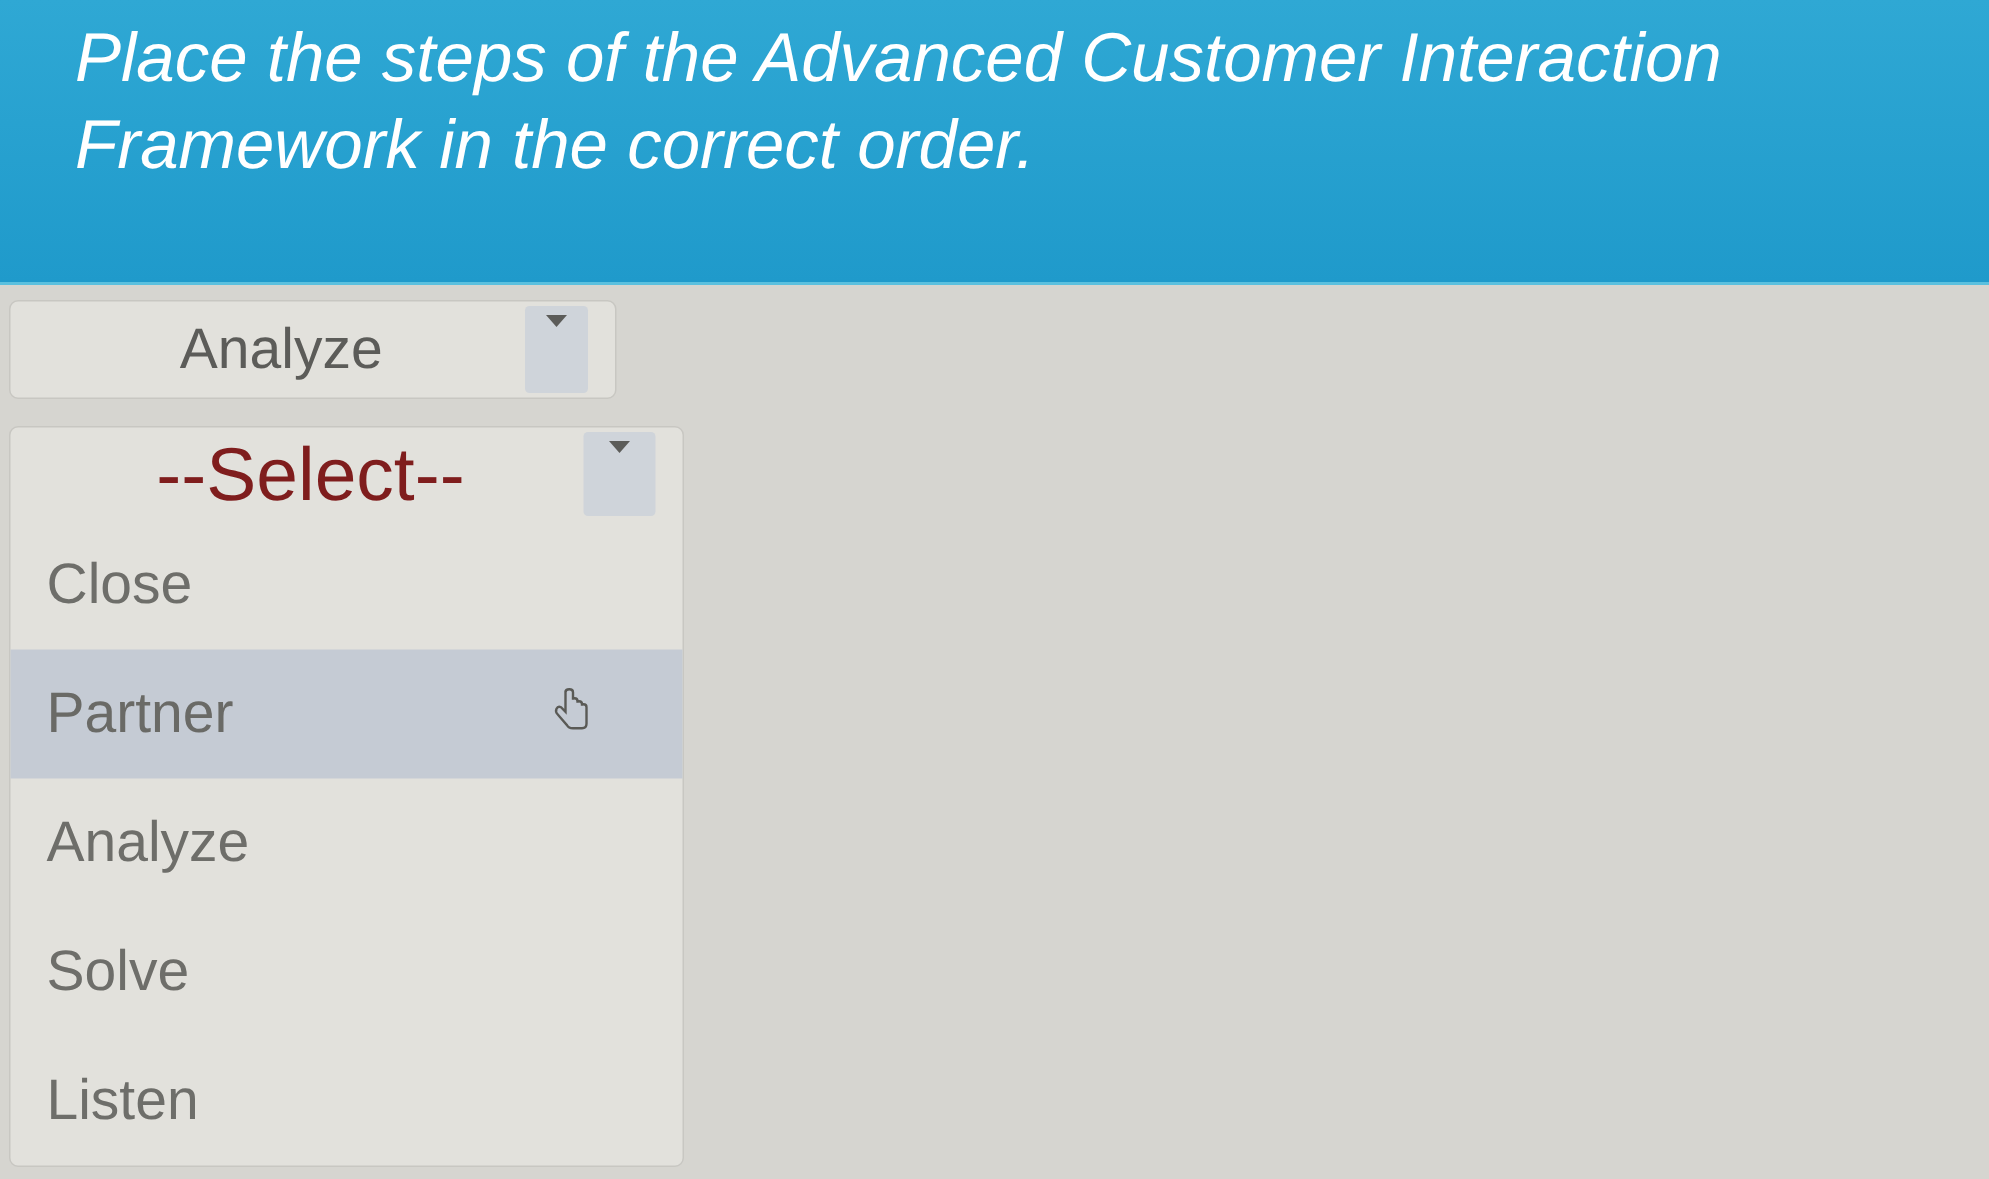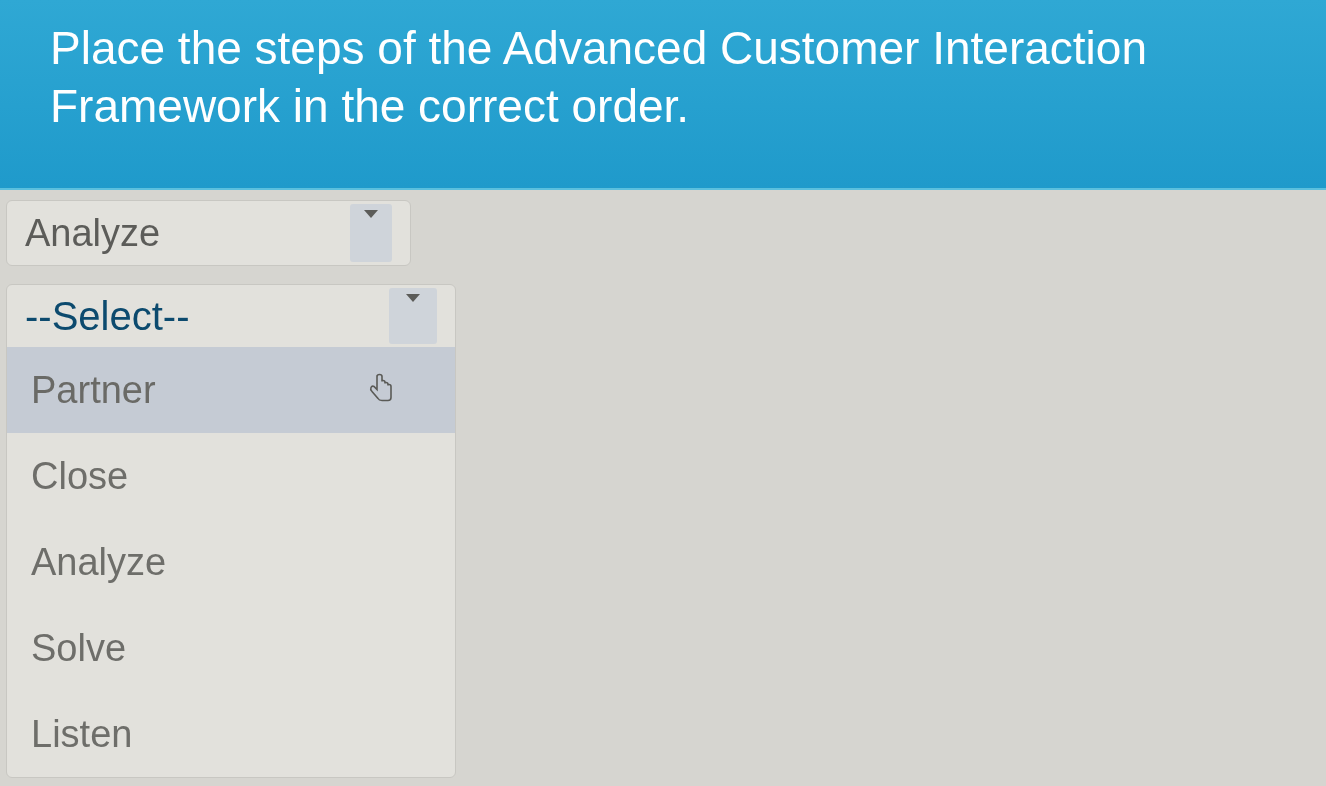--- a/index.html
+++ b/index.html
@@ -9,35 +9,37 @@
     }
     body {
       font-family: -apple-system, BlinkMacSystemFont, "Segoe UI", Arial, sans-serif;
       background: #d0d0cc;
       width: 1326px;
       height: 786px;
       overflow: hidden;
     }
     .header {
       background: linear-gradient(180deg, #2fa8d4 0%, #1f9acb 100%);
-      padding: 20px 50px 30px 50px;
+      padding: 10px 50px 30px 50px;
       height: 190px;
       border-bottom: 2px solid #5bc0de;
+      font-style: italic;
     }
     .header-title {
       color: #ffffff;
       font-size: 46px;
       font-weight: 500;
       line-height: 1.25;
     }
     .content-area {
       background: #d6d5d0;
       padding: 10px 0 0 0;
       position: relative;
       height: 596px;
+      text-align: center;
     }
     .dropdown-closed {
       display: flex;
       align-items: center;
       background: #e2e1dc;
       border: 1px solid #c8c7c2;
       border-radius: 6px;
       height: 66px;
       width: 405px;
       margin-left: 6px;
@@ -76,22 +78,22 @@
       position: relative;
     }
     .dropdown-open-header {
       display: flex;
       align-items: center;
       height: 62px;
       padding: 0 18px;
       position: relative;
     }
     .dropdown-open-header-text {
-      font-size: 40px;
-      color: #0c4a6e;
+      font-size: 50px;
+      color: #7f1d1d;
       flex: 1;
     }
     .dropdown-open-arrow-box {
       width: 48px;
       height: 56px;
       background: #cfd4da;
       display: flex;
       align-items: flex-start;
       justify-content: center;
       padding-top: 6px;
@@ -138,28 +140,28 @@
   </div>
 
   <div class="dropdown-open">
     <div class="dropdown-open-header">
       <span class="dropdown-open-header-text">--Select--</span>
       <span class="dropdown-open-arrow-box">
         <span class="caret-down"></span>
       </span>
     </div>
     <ul class="dropdown-list">
+      <li class="dropdown-item">Close</li>
       <li class="dropdown-item hovered">
         <span>Partner</span>
         <span class="cursor-pointer-icon">
           <svg width="26" height="30" viewBox="0 0 26 30">
             <path d="M8 3 L8 17 L5 14 Q3 13 2 15 Q1 17 3 19 L9 26 Q10 28 13 28 L19 28 Q22 28 22 25 L22 14 Q22 12 20 12 Q19 12 19 13 L19 12 Q19 10 17 10 Q16 10 16 11 L16 10 Q16 8 14 8 Q13 8 13 9 L13 4 Q13 2 10.5 2 Q8 2 8 4 Z" fill="none" stroke="#5a5a56" stroke-width="1.6"></path>
           </svg>
         </span>
       </li>
-      <li class="dropdown-item">Close</li>
       <li class="dropdown-item">Analyze</li>
       <li class="dropdown-item">Solve</li>
       <li class="dropdown-item">Listen</li>
     </ul>
   </div>
 
 </div>
 
 </body></html>

